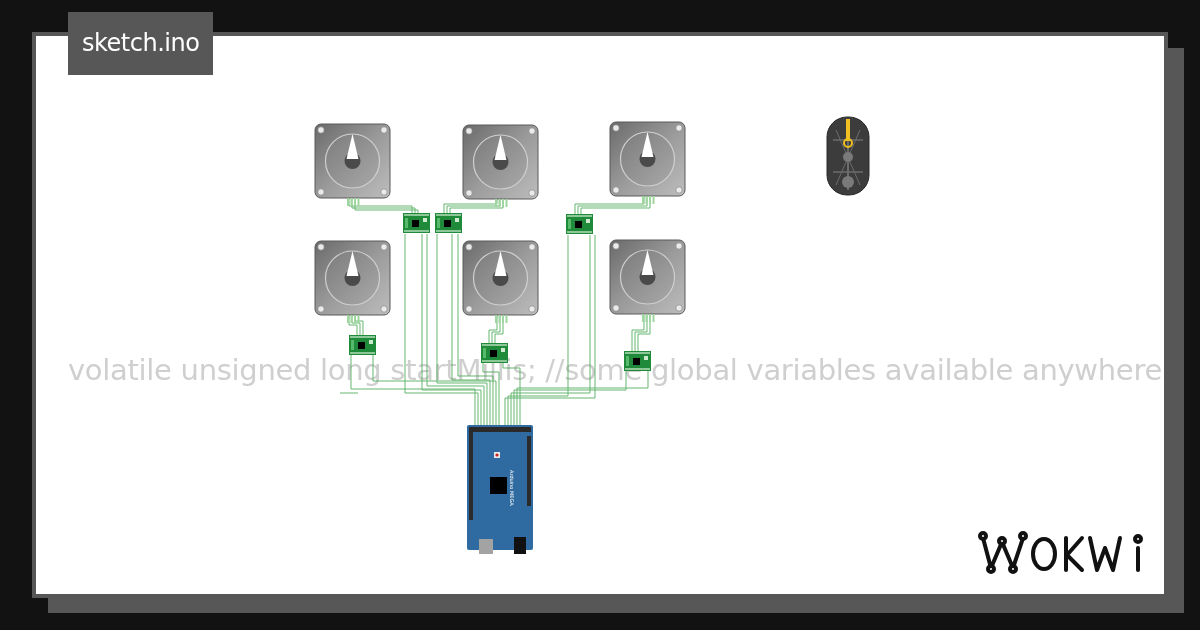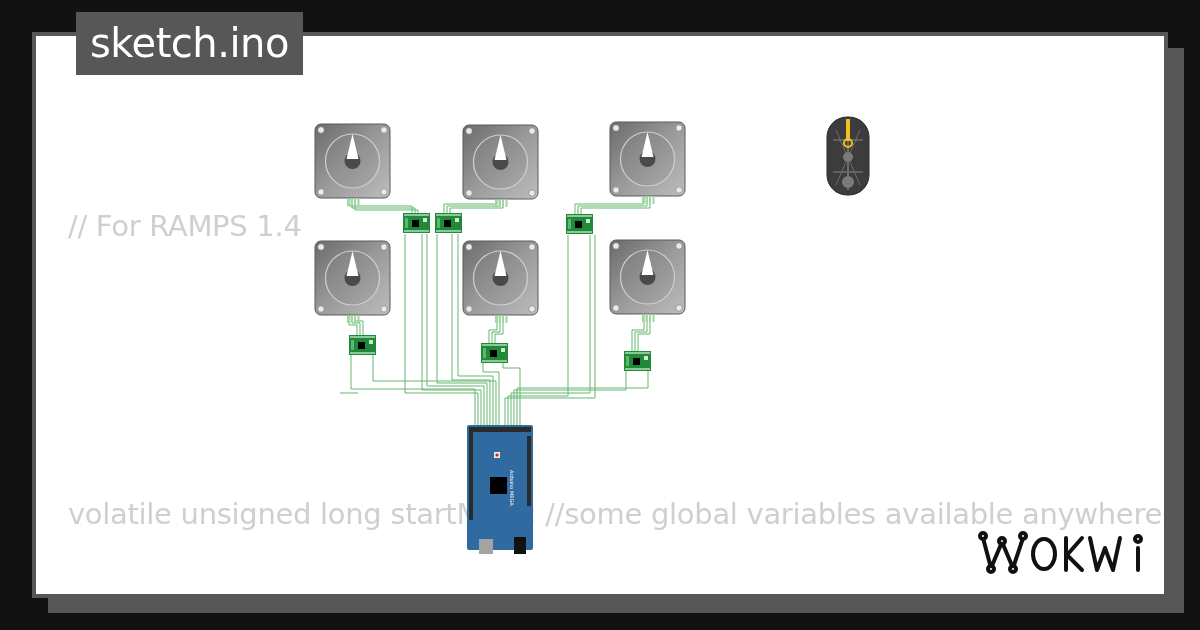--- a/index.html
+++ b/index.html
@@ -14,38 +14,37 @@
     position:absolute; left:32px; top:32px; width:1128px; height:558px;
     background:#ffffff; border:4px solid #575757; overflow:hidden;
   }
   .code {
     position:absolute; left:32px; top:70px; margin:0;
     font-family:"DejaVu Sans", sans-serif; font-size:29px; line-height:48px;
     color:#cfcfcf; white-space:pre; letter-spacing:-0.3px;
   }
   .code .line { display:block; height:48px; }
   .title {
-    position:absolute; left:76px; top:12px; height:63px; padding:0 14px;
+    position:absolute; left:68px; top:12px; height:63px; padding:0 14px;
     background:#575757; color:#fff; font-family:"DejaVu Sans", sans-serif;
-    font-size:40px; line-height:63px; letter-spacing:-0.5px;
+    font-size:24px; line-height:63px; letter-spacing:-0.5px;
   }
   .diagram { position:absolute; left:0; top:0; width:1200px; height:630px; pointer-events:none; }
   .diagram svg { position:absolute; left:0; top:0; }
   .logo {
     position:absolute; left:978px; top:528px;
   }
 </style>
 </head>
 <body>
 
 <div class="shadow"></div>
 
 <div class="card">
   <div class="code">
-    <span class="line">// For RAMPS 1.4</span>
     <span class="line"></span>
     <span class="line">volatile unsigned long startMillis; //some global variables available anywhere</span>
     
     
     
     
     
     
     
     

